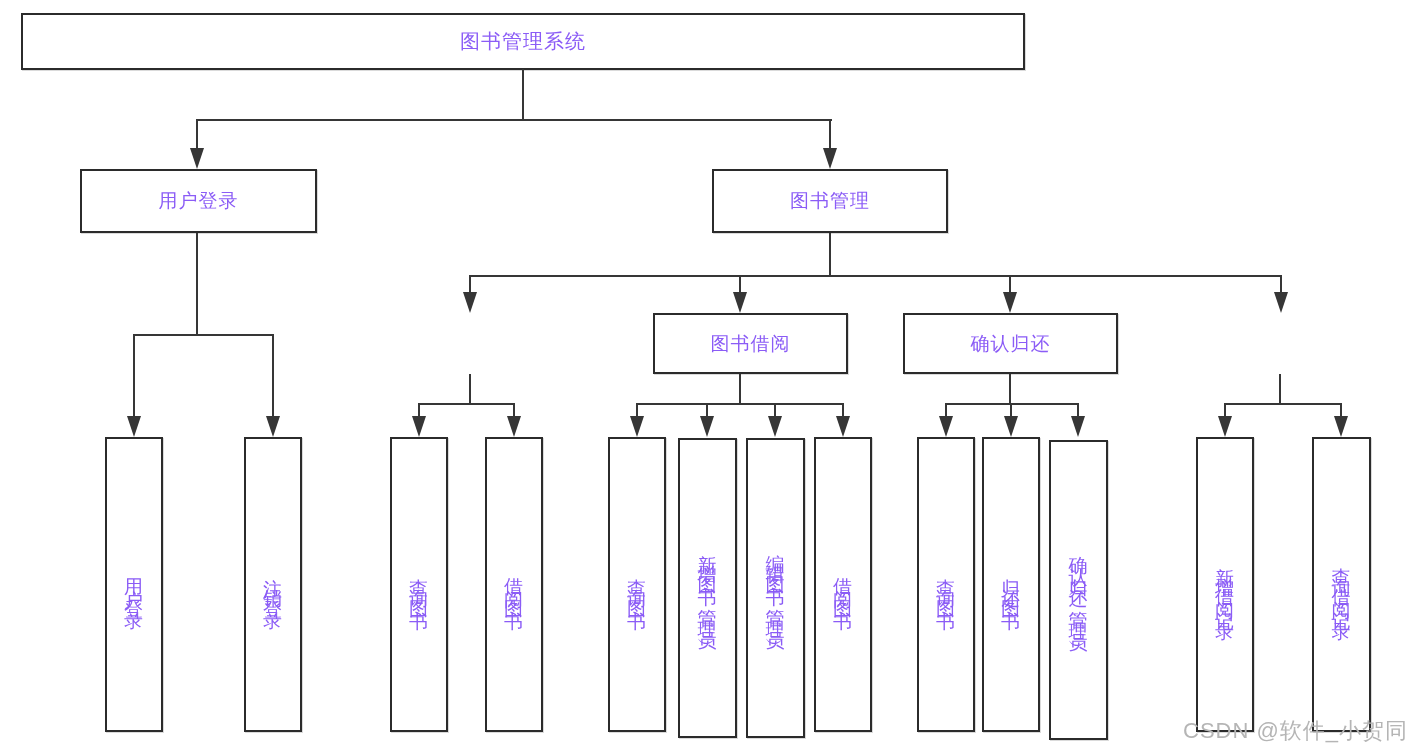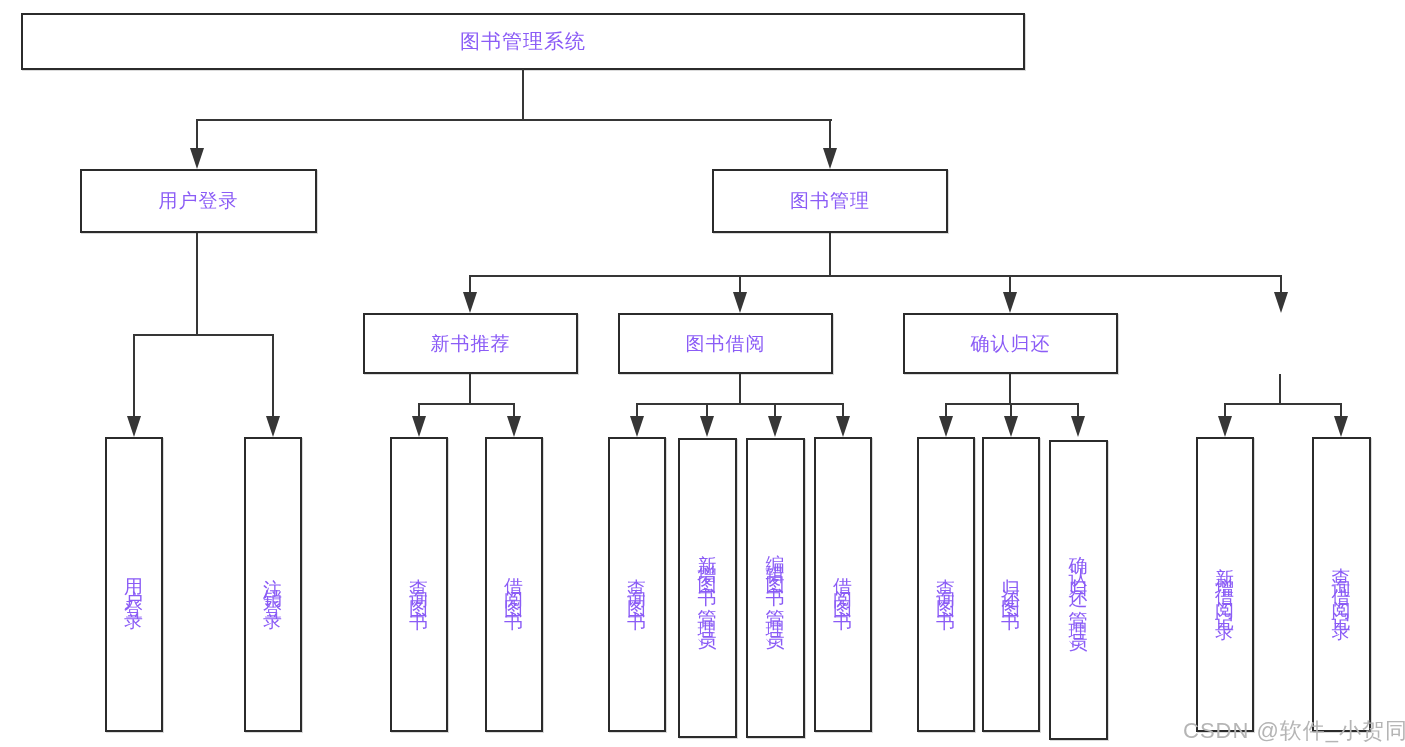--- a/index.html
+++ b/index.html
@@ -94,22 +94,21 @@
   <div class="hl" style="left:469px;top:275px;width:813px"></div>
   <div class="vl" style="left:469px;top:275px;height:20px"></div>
   <div class="ah" style="left:463px;top:292px"></div>
   <div class="vl" style="left:739px;top:275px;height:20px"></div>
   <div class="ah" style="left:733px;top:292px"></div>
   <div class="vl" style="left:1009px;top:275px;height:20px"></div>
   <div class="ah" style="left:1003px;top:292px"></div>
   <div class="vl" style="left:1280px;top:275px;height:20px"></div>
   <div class="ah" style="left:1274px;top:292px"></div>
 
-  <div class="box" style="left:363px;top:313px;width:215px;height:61px">新书推荐</div>
-  <div class="box" style="left:618px;top:313px;width:215px;height:61px">图书借阅</div>
+  <div class="box" style="left:653px;top:313px;width:195px;height:61px">图书借阅</div>
   <div class="box" style="left:903px;top:313px;width:215px;height:61px">确认归还</div>
 
   <div class="vl" style="left:469px;top:374px;height:31px"></div>
   <div class="hl" style="left:418px;top:403px;width:97px"></div>
   <div class="vl" style="left:418px;top:403px;height:16px"></div>
   <div class="ah" style="left:412px;top:416px"></div>
   <div class="vl" style="left:513px;top:403px;height:16px"></div>
   <div class="ah" style="left:507px;top:416px"></div>
 
   <div class="vl" style="left:739px;top:374px;height:31px"></div>

